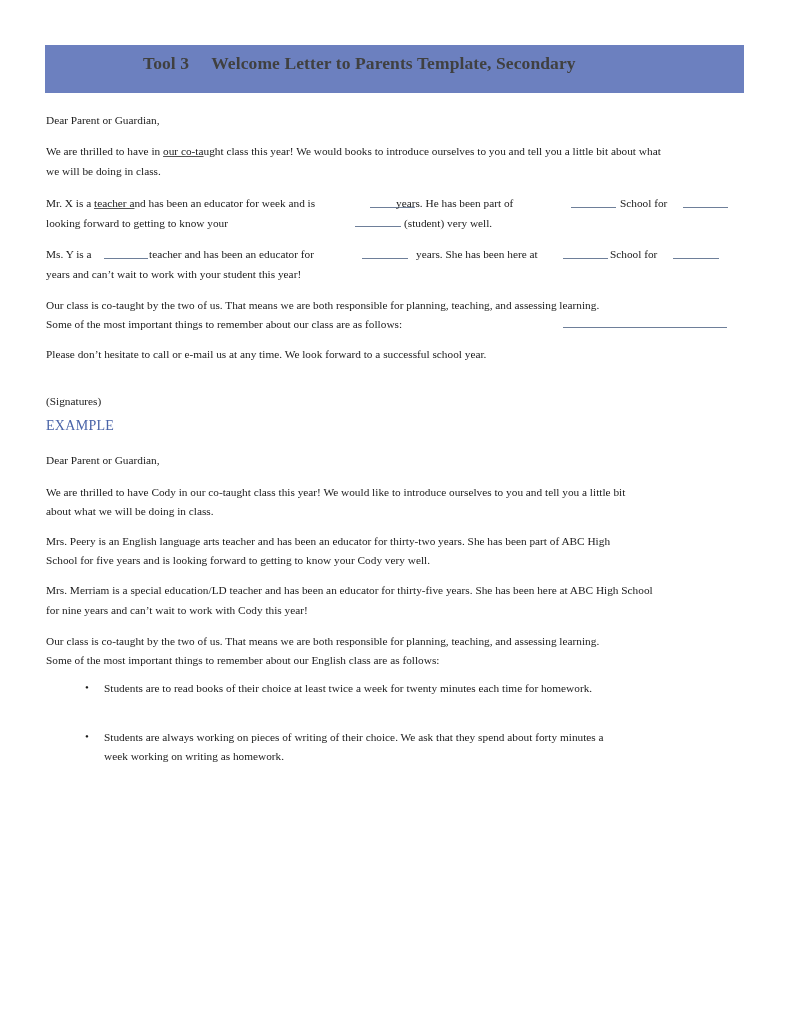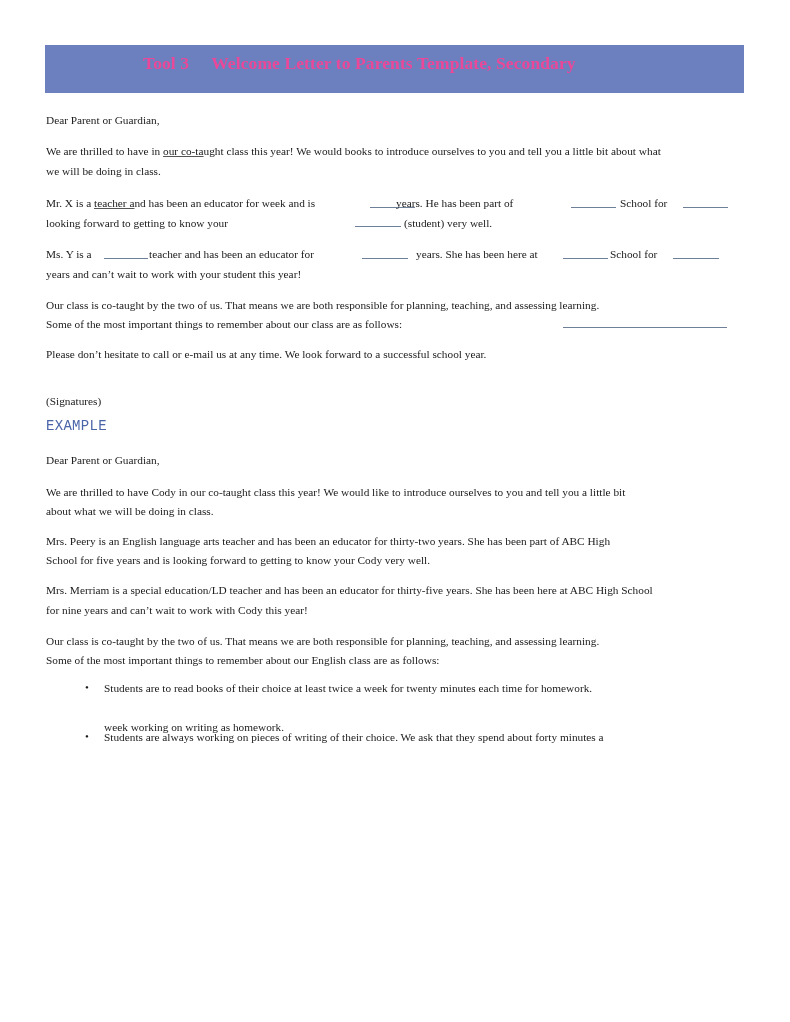--- a/index.html
+++ b/index.html
@@ -21,21 +21,21 @@
       left: 45px;
       top: 45px;
       width: 699px;
       height: 48px;
       background: #6c80bf;
     }
     .header-title {
       position: absolute;
       left: 143px;
       top: 53px;
-      color: #ec4899;
+      color: #404040;
       font-weight: bold;
       font-size: 17.5px;
       letter-spacing: 0.1px;
       white-space: pre;
     }
     .line {
       position: absolute;
       left: 46px;
       white-space: nowrap;
       line-height: 14px;
@@ -46,21 +46,20 @@
       height: 0;
       border-bottom: 1px solid #6e7f99;
     }
     .example-heading {
       position: absolute;
       left: 46px;
       top: 418px;
       font-size: 14px;
       color: #4a64a8;
       letter-spacing: 0.3px;
-      font-family: Liberation Mono, monospace;
     }
     .bullet {
       position: absolute;
       left: 85px;
       font-size: 11px;
     }
     .bullet-text {
       position: absolute;
       left: 104px;
       white-space: nowrap;
@@ -118,13 +117,13 @@
 <div class="line" style="top:603px">for nine years and can’t wait to work with Cody this year!</div>
 
 <div class="line" style="top:634px">Our class is co-taught by the two of us. That means we are both responsible for planning, teaching, and assessing learning.</div>
 <div class="line" style="top:653px">Some of the most important things to remember about our English class are as follows:</div>
 
 <div class="bullet" style="top:681px">•</div>
 <div class="bullet-text" style="top:681px">Students are to read books of their choice at least twice a week for twenty minutes each time for homework.</div>
 
 <div class="bullet" style="top:730px">•</div>
 <div class="bullet-text" style="top:730px">Students are always working on pieces of writing of their choice. We ask that they spend about forty minutes a</div>
-<div class="bullet-text" style="top:720px">week working on writing as homework.</div>
+<div class="bullet-text" style="top:749px">week working on writing as homework.</div>
 
 </body></html>

